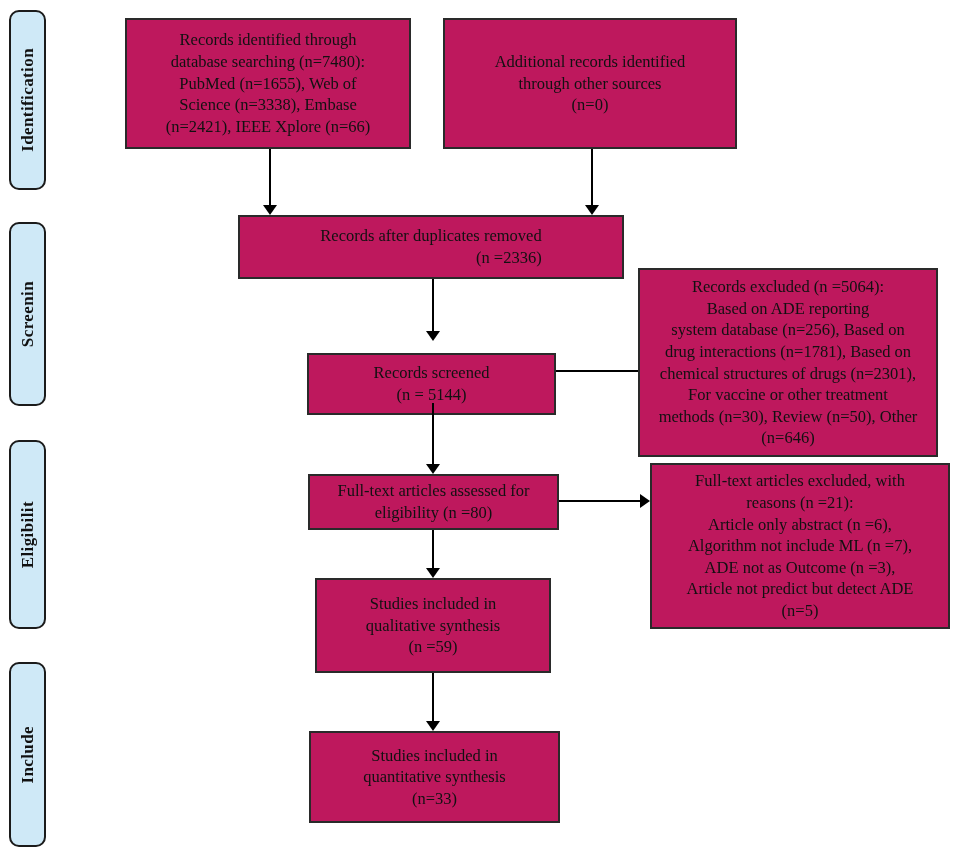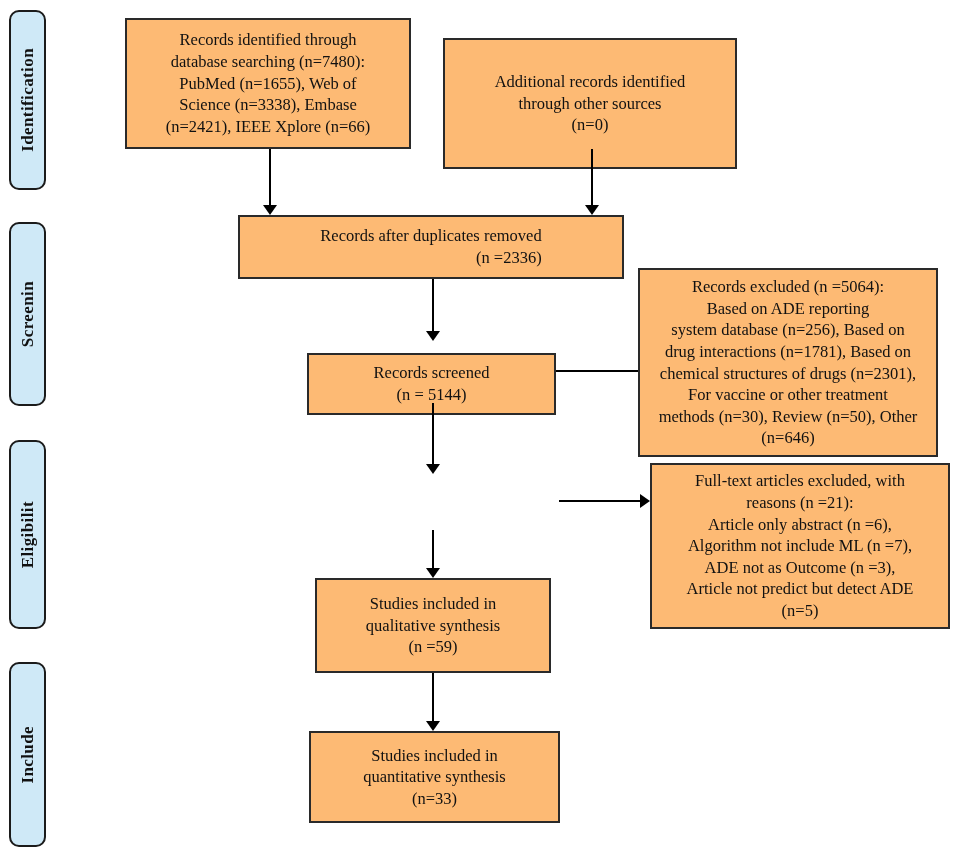--- a/index.html
+++ b/index.html
@@ -31,21 +31,21 @@
     transform: rotate(180deg);
     font-weight: bold;
     font-size: 17px;
     letter-spacing: 0.4px;
     white-space: nowrap;
   }
 
   
   .fbox {
     position: absolute;
-    background: #fdba74;
+    background: #be185d;
     border: 2px solid var(--box-border, #2a2a2a);
     box-sizing: border-box;
     display: flex;
     align-items: center;
     justify-content: center;
     text-align: center;
   }
   .fbox-text {
     white-space: pre-line;
     font-size: 16.5px;
@@ -95,21 +95,21 @@
     <span class="stage-label">Include</span>
   </div>
 
   <div class="fbox" style="left:125px;top:18px;width:286px;height:131px;">
     <div class="fbox-text">Records identified through
 database searching (n=7480):
 PubMed (n=1655), Web of
 Science (n=3338), Embase
 (n=2421), IEEE Xplore (n=66)</div>
   </div>
-  <div class="fbox" style="left:443px;top:18px;width:294px;height:131px;margin-top:20px;">
+  <div class="fbox" style="left:443px;top:18px;width:294px;height:131px;">
     <div class="fbox-text">Additional records identified
 through other sources
 (n=0)</div>
   </div>
 
   <div class="arrow-v" style="left:263px;top:149px;height:66px;">
     <div class="shaft"></div>
     <div class="head"></div>
   </div>
   <div class="arrow-v" style="left:585px;top:149px;height:66px;">
@@ -144,20 +144,24 @@
 For vaccine or other treatment
 methods (n=30), Review (n=50), Other
 (n=646)</div>
   </div>
 
   <div class="arrow-v" style="left:426px;top:403px;height:71px;">
     <div class="shaft"></div>
     <div class="head"></div>
   </div>
 
+  <div class="fbox" style="left:308px;top:474px;width:251px;height:56px;">
+    <div class="fbox-text">Full-text articles assessed for
+eligibility (n =80)</div>
+  </div>
   <div class="arrow-h" style="left:559px;top:494px;width:91px;">
     <div class="shaft"></div>
     <div class="head"></div>
   </div>
   <div class="fbox" style="left:650px;top:463px;width:300px;height:166px;">
     <div class="fbox-text">Full-text articles excluded, with
 reasons (n =21):
 Article only abstract (n =6),
 Algorithm not include ML (n =7),
 ADE not as Outcome (n =3),

